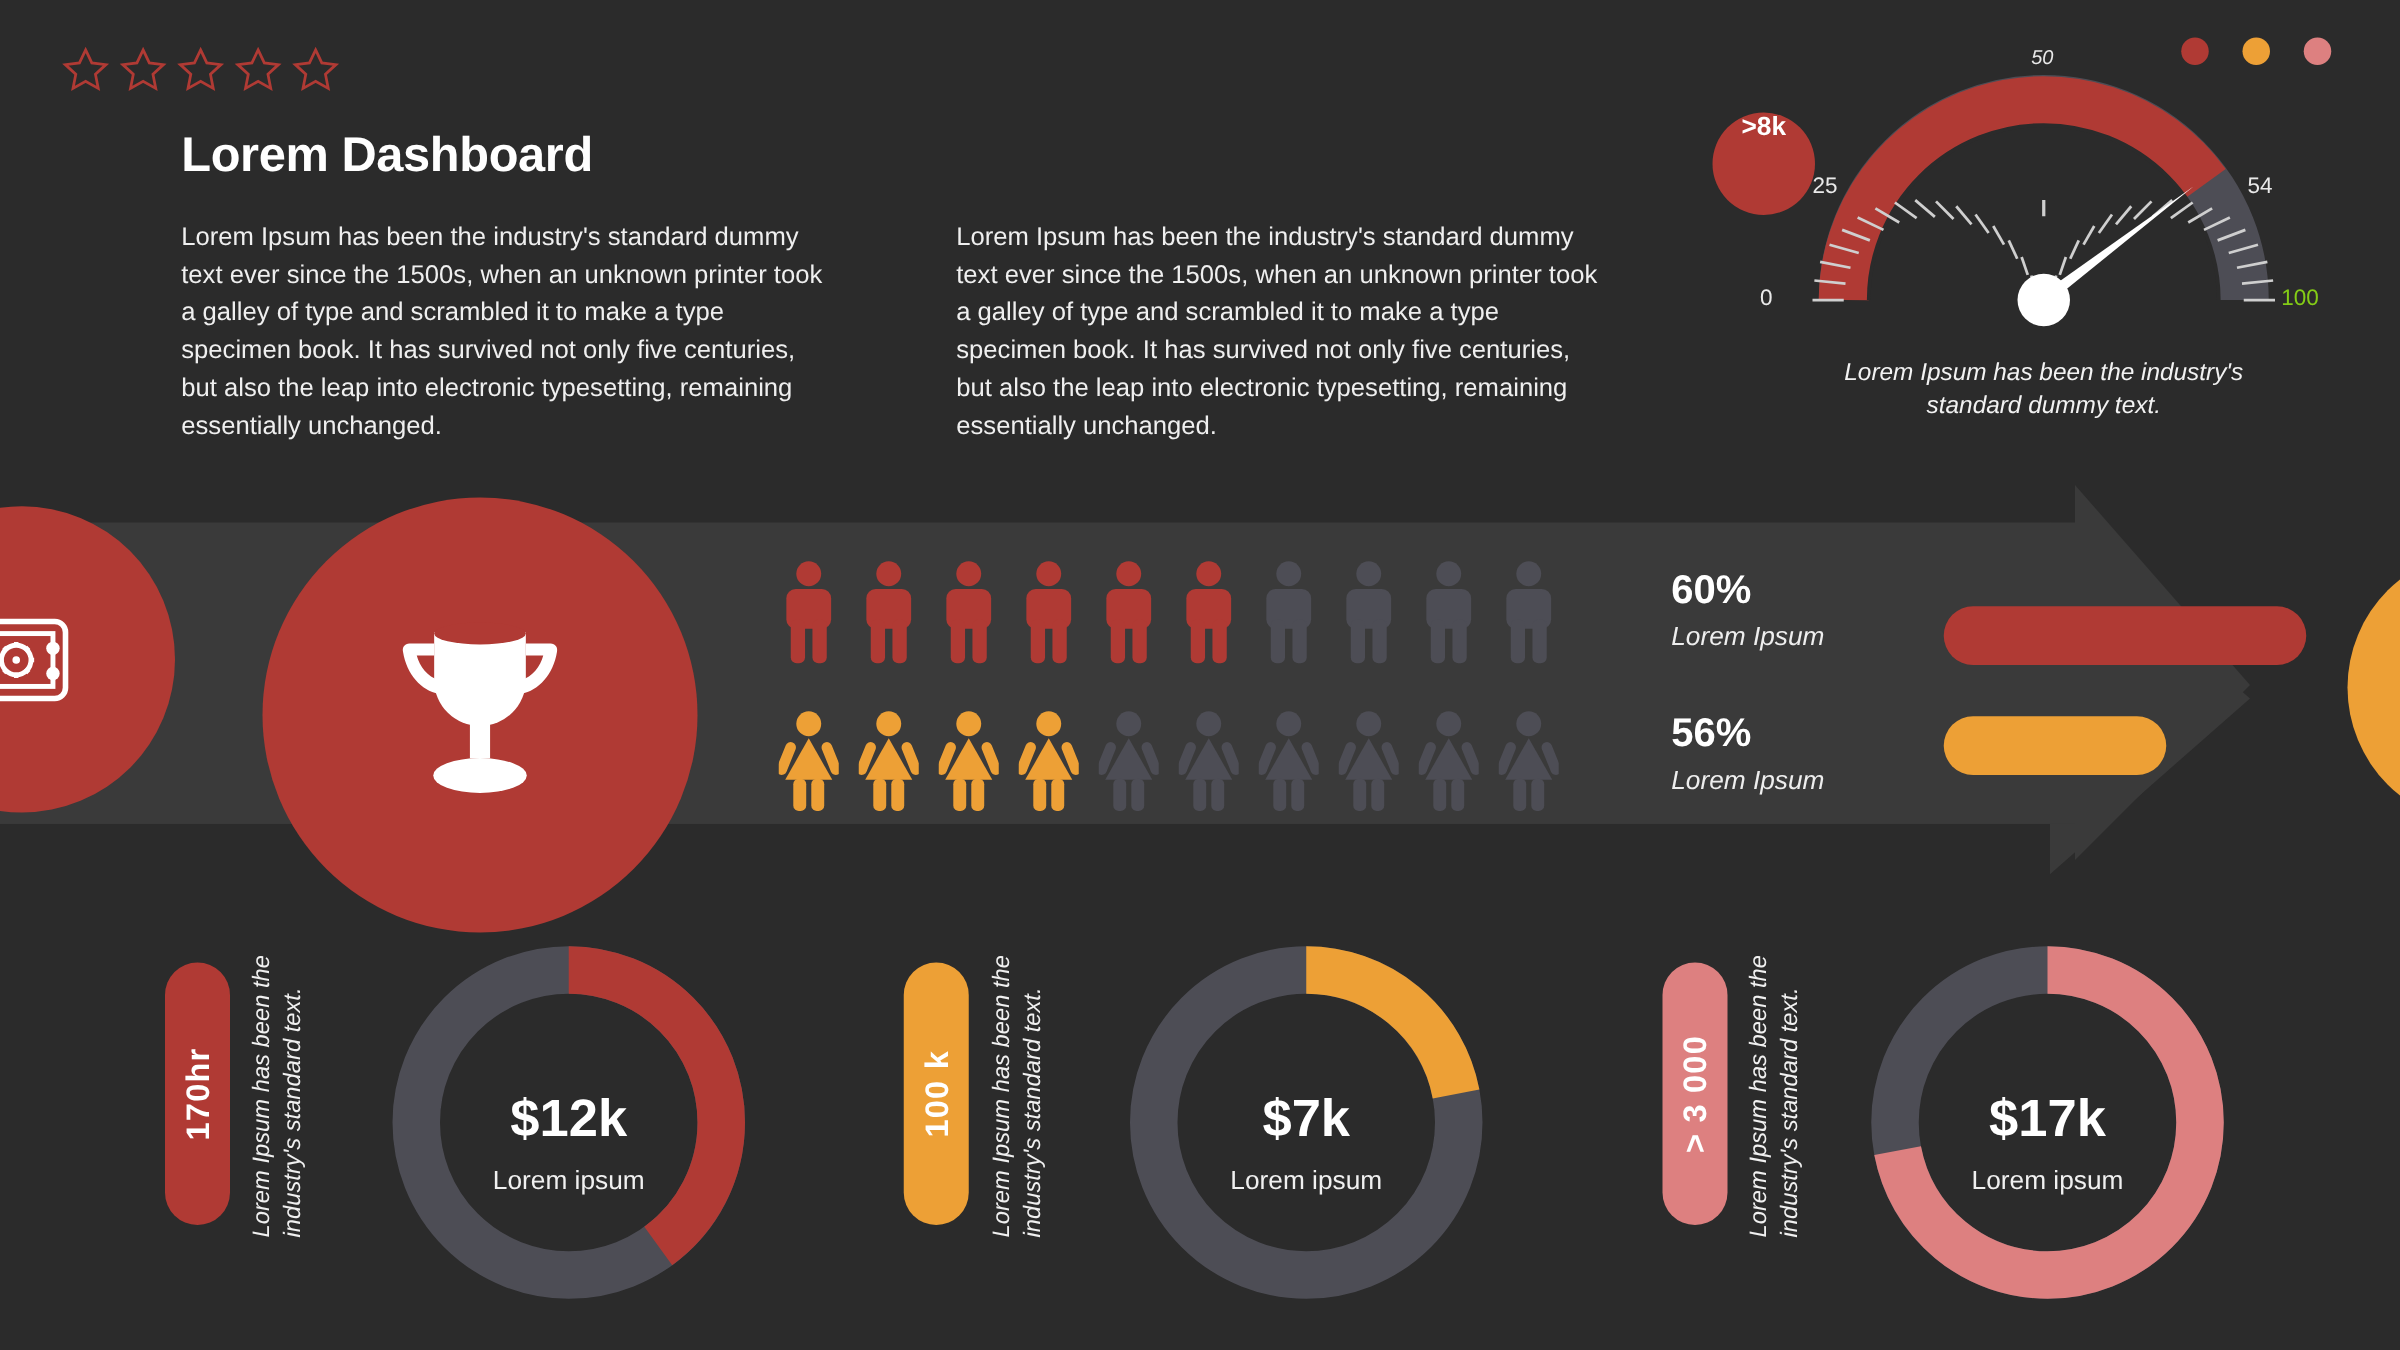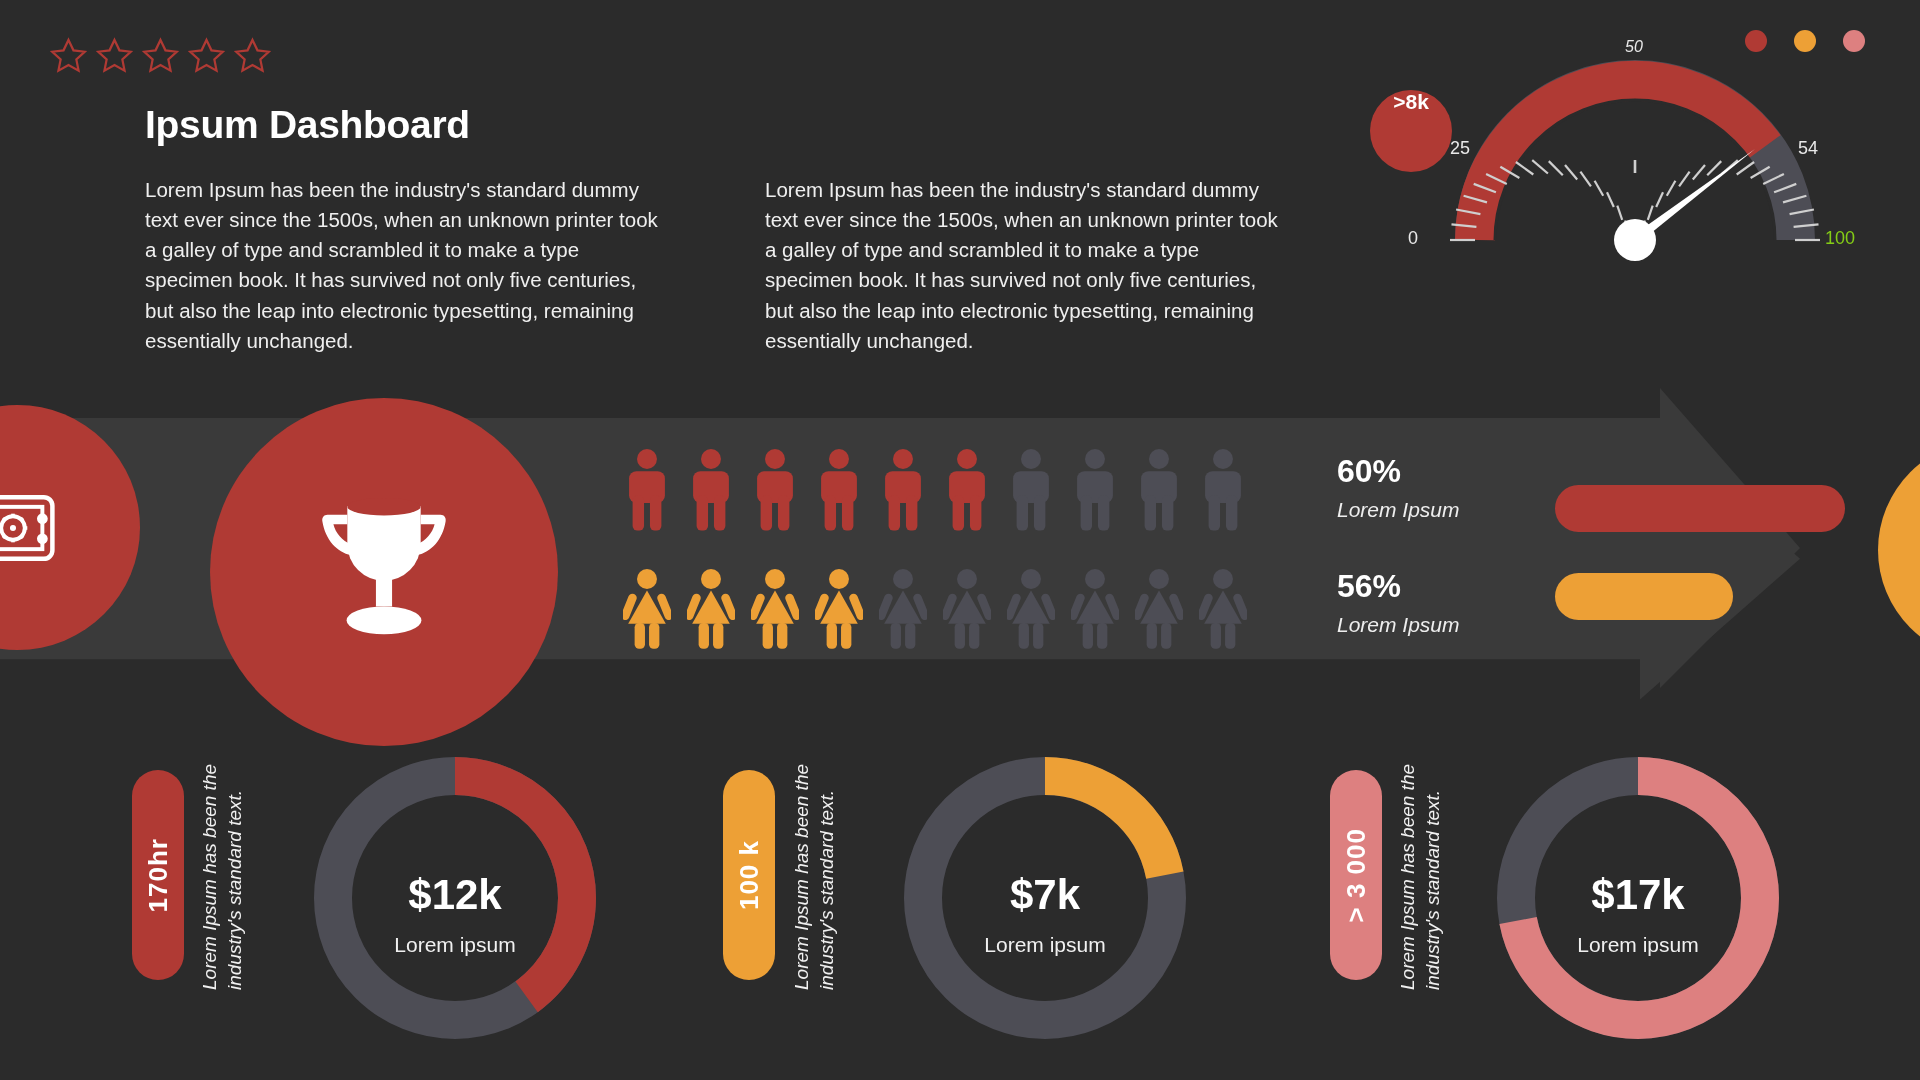--- a/index.html
+++ b/index.html
@@ -123,21 +123,21 @@
         <path d="M12 2.3l2.9 6.1 6.6.8-4.9 4.5 1.3 6.6L12 17l-5.9 3.3 1.3-6.6L2.5 9.2l6.6-.8z" fill="none" stroke="#b03a34" stroke-width="1.3"></path>
       </svg>
     <svg class="star" viewBox="0 0 24 24">
         <path d="M12 2.3l2.9 6.1 6.6.8-4.9 4.5 1.3 6.6L12 17l-5.9 3.3 1.3-6.6L2.5 9.2l6.6-.8z" fill="none" stroke="#b03a34" stroke-width="1.3"></path>
       </svg>
     <svg class="star" viewBox="0 0 24 24">
         <path d="M12 2.3l2.9 6.1 6.6.8-4.9 4.5 1.3 6.6L12 17l-5.9 3.3 1.3-6.6L2.5 9.2l6.6-.8z" fill="none" stroke="#b03a34" stroke-width="1.3"></path>
       </svg>
   </div>
 
-  <div class="title">Ipsum Dashboard</div>
+  <div class="title">Lorem Dashboard</div>
   <div class="para c1">Lorem Ipsum has been the industry's standard dummy text ever since the 1500s, when an unknown printer took a galley of type and scrambled it to make a type specimen book. It has survived not only five centuries, but also the leap into electronic typesetting, remaining essentially unchanged.</div>
   <div class="para c2">Lorem Ipsum has been the industry's standard dummy text ever since the 1500s, when an unknown printer took a galley of type and scrambled it to make a type specimen book. It has survived not only five centuries, but also the leap into electronic typesetting, remaining essentially unchanged.</div>
 
   <div class="badge" style="background:#b03a34">
     <span>&gt;8k</span>
   </div>
 
   <div class="gauge-wrap">
     <svg width="420" height="230" viewBox="0 0 420 230">
 
@@ -185,20 +185,21 @@
 
       <path d="M 210 189 L 330 104 L 210 201 Z" fill="#ffffff"></path>
       <circle cx="210" cy="195" r="21" fill="#ffffff"></circle>
     </svg>
     <div style="position:absolute; left:-17px; top:183px; font-size:18px; color:#e9e9e9;">0</div>
     <div style="position:absolute; left:25px; top:93px; font-size:18px; color:#e9e9e9;">25</div>
     <div style="position:absolute; left:200px; top:-7px; font-size:16px; color:#e9e9e9;font-style:italic;">50</div>
     <div style="position:absolute; left:373px; top:93px; font-size:18px; color:#e9e9e9;">54</div>
     <div style="position:absolute; left:400px; top:183px; font-size:18px; color:#84cc16;">100</div>
   </div>
+  <div class="gauge-caption">Lorem Ipsum has been the industry's standard dummy text.</div>
 
   <div class="band">
     <svg width="1920" height="340" viewBox="0 0 1920 340">
       <path d="M 0 30 L 1640 30 L 1640 0 L 1800 105 L 1640 210 L 1640 180 L 0 180 Z" transform="translate(0,40) scale(1,1.34)" fill="#3a3a3a"></path>
       <rect x="0" y="40" width="1660" height="241" fill="#3a3a3a"></rect>
       <path d="M 1660 10 L 1800 170 L 1660 310 Z" fill="#3a3a3a"></path>
     </svg>
   </div>
 
   <div class="circle-left" style="background:#b03a34">

